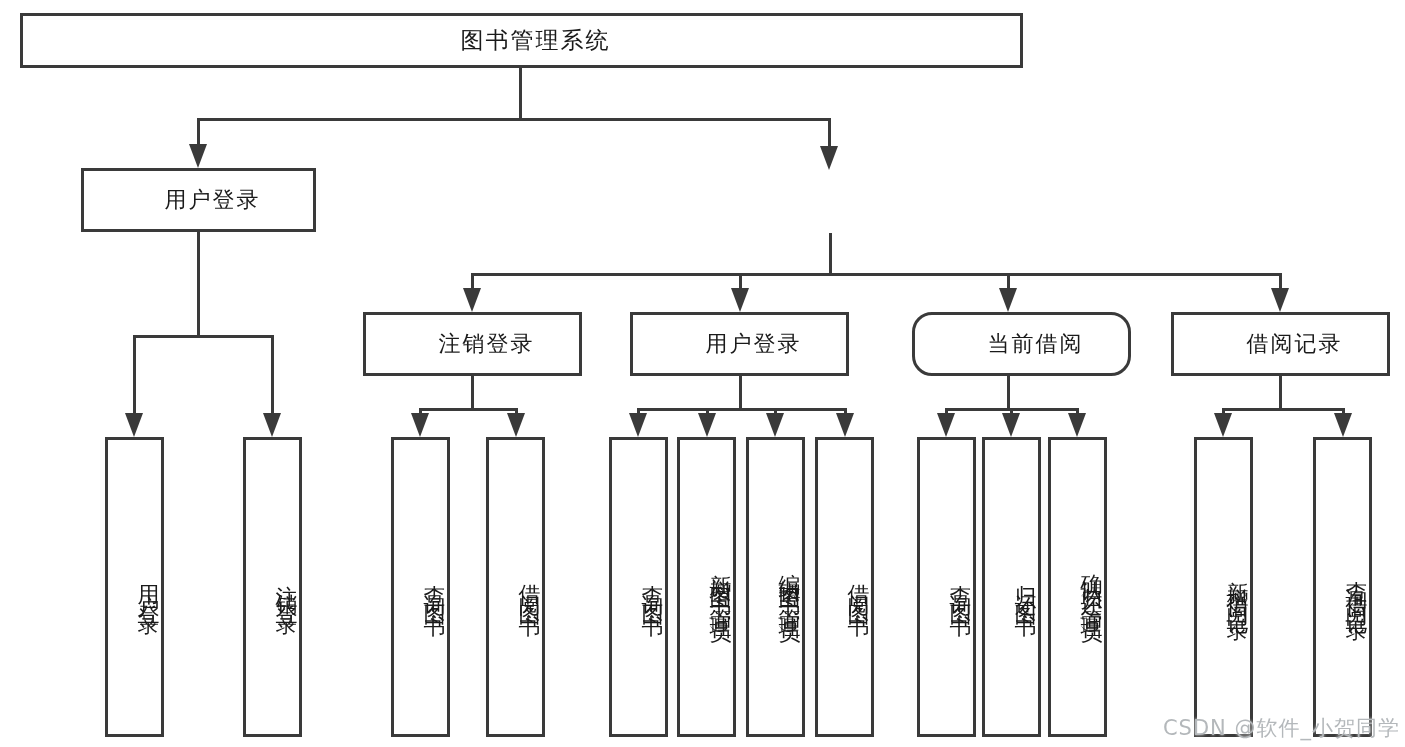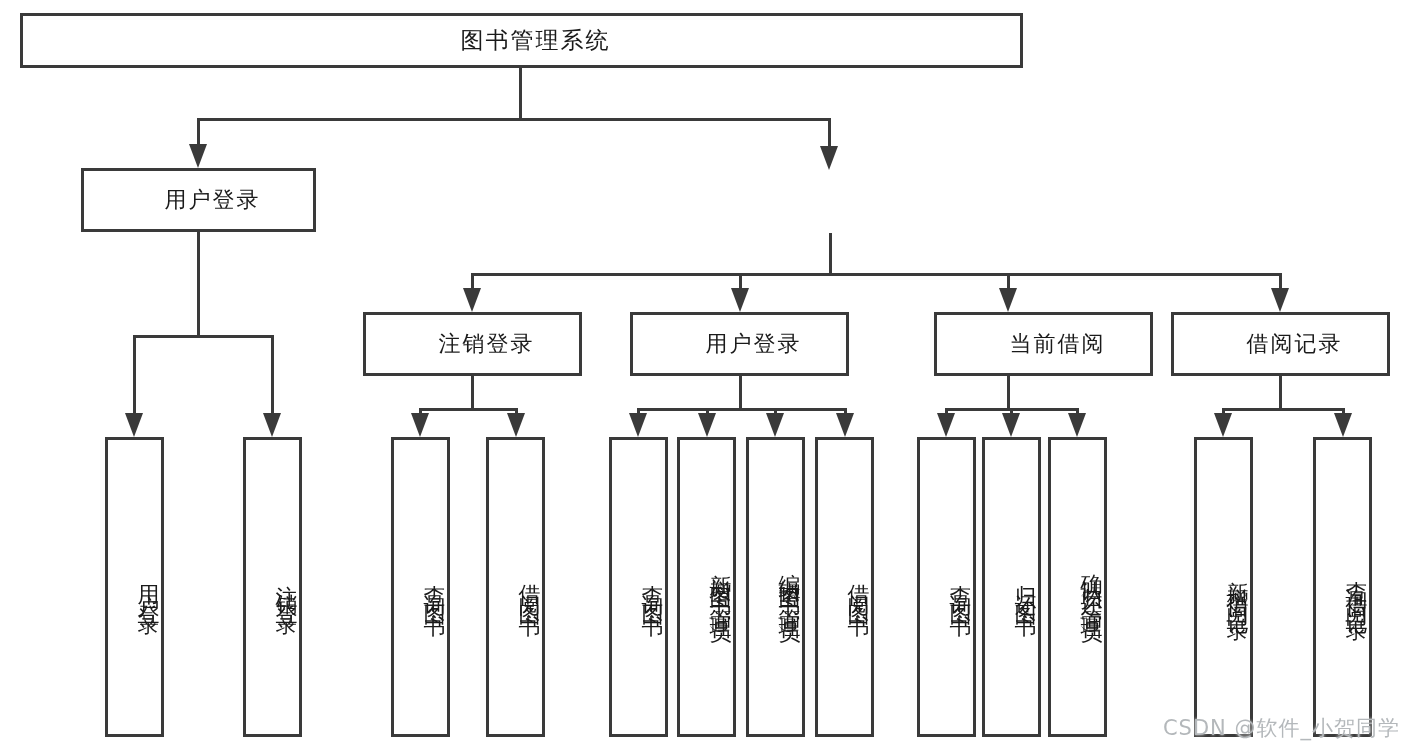--- a/index.html
+++ b/index.html
@@ -70,21 +70,21 @@
   <div class="tri" style="left:999px;top:288px;"></div>
   <div class="vl" style="left:1279px;top:273px;height:21px;"></div>
   <div class="tri" style="left:1271px;top:288px;"></div>
 
   <div class="box hbox" style="left:363px;top:312px;width:219px;height:64px;">
     <span>注销登录</span>
   </div>
   <div class="box hbox" style="left:630px;top:312px;width:219px;height:64px;">
     <span>用户登录</span>
   </div>
-  <div class="box hbox" style="left:934px;top:312px;width:219px;height:64px;">
+  <div class="box hbox" style="left:912px;top:312px;width:219px;height:64px;border-radius:20px;">
     <span>当前借阅</span>
   </div>
   <div class="box hbox" style="left:1171px;top:312px;width:219px;height:64px;">
     <span>借阅记录</span>
   </div>
 
   <div class="vl" style="left:471px;top:376px;height:35px;"></div>
   <div class="hl" style="left:419px;top:408px;width:99px;"></div>
   <div class="vl" style="left:419px;top:408px;height:11px;"></div>
   <div class="tri" style="left:411px;top:413px;"></div>

